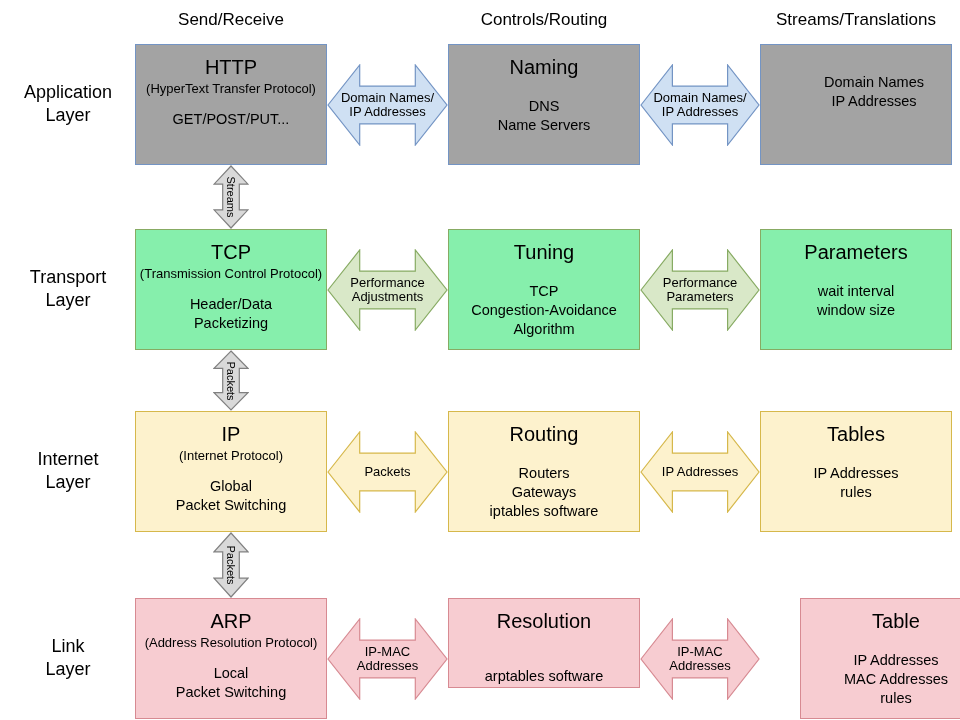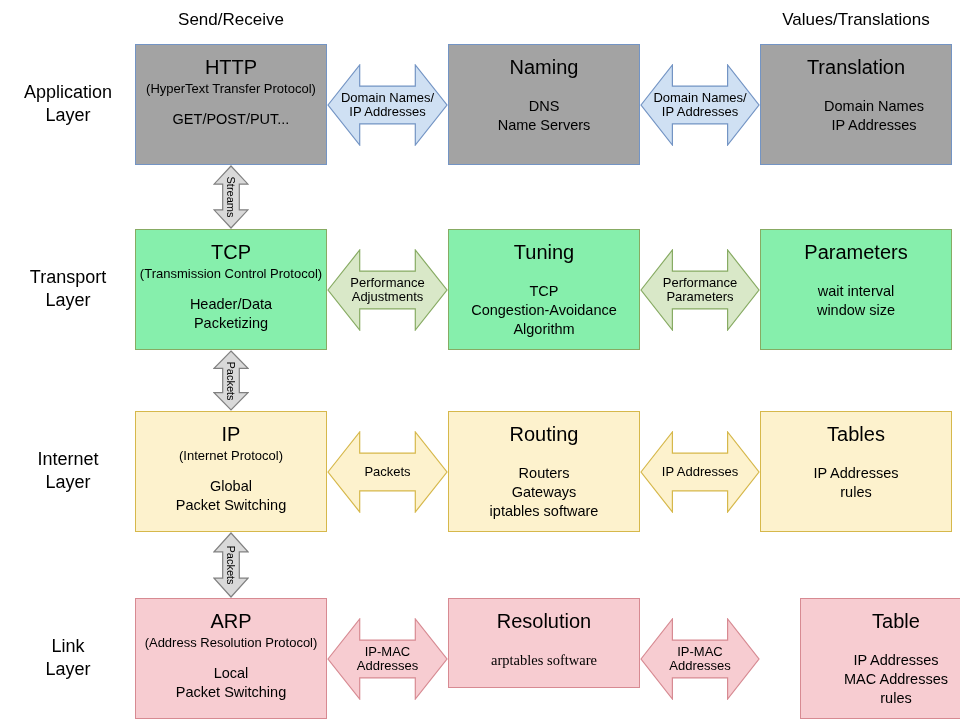--- a/index.html
+++ b/index.html
@@ -120,36 +120,36 @@
     white-space: nowrap;
     transform: rotate(90deg);
     transform-origin: center center;
   }
 </style>
 </head>
 <body>
 
 <div id="diagram">
     <div class="col-header" style="left: 135px; top: 10px; width: 192px;">Send/Receive</div>
-    <div class="col-header" style="left: 760px; top: 10px; width: 192px;">Values/Translations</div>
+    <div class="col-header" style="left: 448px; top: 10px; width: 192px;">Controls/Routing</div>
+    <div class="col-header" style="left: 760px; top: 10px; width: 192px;">Streams/Translations</div>
     <div class="row-label" style="left: 8px; width: 120px; top: 80.5px;">
       <div>Application</div>
       <div>Layer</div>
     </div>
     <div class="box layer-app" style="left: 135px; top: 44px; width: 192px; height: 121px;">
       <div class="title">HTTP</div>
       <div class="sub">(HyperText Transfer Protocol)</div>
       <div class="body">GET/POST/PUT...</div>
     </div>
     <div class="box layer-app" style="left: 448px; top: 44px; width: 192px; height: 121px;">
       <div class="title">Naming</div>
       <div class="body" style="margin-top: 18px;">DNS<br>Name Servers</div>
     </div>
     <div class="box layer-app" style="left: 760px; top: 44px; width: 192px; height: 121px;">
-      <div class="title">Translation</div>
       <div class="body" style="margin-top: 18px; padding-left: 36px;">Domain Names<br>IP Addresses</div>
     </div>
     <div class="harrow" style="left: 327px; top: 63.5px; width: 121px; height: 82px;">
       <svg class="shape" viewBox="0 0 121 82" width="121" height="82" preserveAspectRatio="none" xmlns="http://www.w3.org/2000/svg">
         <polygon points="1.0,41.0 32.7,1.0 32.7,22.1 88.3,22.1 88.3,1.0 120.0,41.0 88.3,81.0 88.3,59.9 32.7,59.9 32.7,81.0" fill="#cfe0f3" stroke="#7394c4" stroke-width="1.2"></polygon>
       </svg>
       <div class="hlabel">Domain Names/<br>IP Addresses</div>
     </div>
     <div class="harrow" style="left: 640px; top: 63.5px; width: 120px; height: 82px;">
       <svg class="shape" viewBox="0 0 120 82" width="120" height="82" preserveAspectRatio="none" xmlns="http://www.w3.org/2000/svg">
@@ -219,21 +219,21 @@
       <div>Link</div>
       <div>Layer</div>
     </div>
     <div class="box layer-link" style="left: 135px; top: 598px; width: 192px; height: 121px;">
       <div class="title">ARP</div>
       <div class="sub">(Address Resolution Protocol)</div>
       <div class="body">Local<br>Packet Switching</div>
     </div>
     <div class="box layer-link" style="left: 448px; top: 598px; width: 192px; height: 90px;">
       <div class="title">Resolution</div>
-      <div class="body" style="margin-top: 18px; font-family: Liberation Serif, serif;">arptables software</div>
+      <div class="body" style="margin-top: 34px;">arptables software</div>
     </div>
     <div class="box layer-link" style="left: 800px; top: 598px; width: 192px; height: 121px;">
       <div class="title">Table</div>
       <div class="body" style="margin-top: 18px;">IP Addresses<br>MAC Addresses<br>rules</div>
     </div>
     <div class="harrow" style="left: 327px; top: 617.5px; width: 121px; height: 82px;">
       <svg class="shape" viewBox="0 0 121 82" width="121" height="82" preserveAspectRatio="none" xmlns="http://www.w3.org/2000/svg">
         <polygon points="1.0,41.0 32.7,1.0 32.7,22.1 88.3,22.1 88.3,1.0 120.0,41.0 88.3,81.0 88.3,59.9 32.7,59.9 32.7,81.0" fill="#f7ccd1" stroke="#d78a92" stroke-width="1.2"></polygon>
       </svg>
       <div class="hlabel">IP-MAC<br>Addresses</div>

